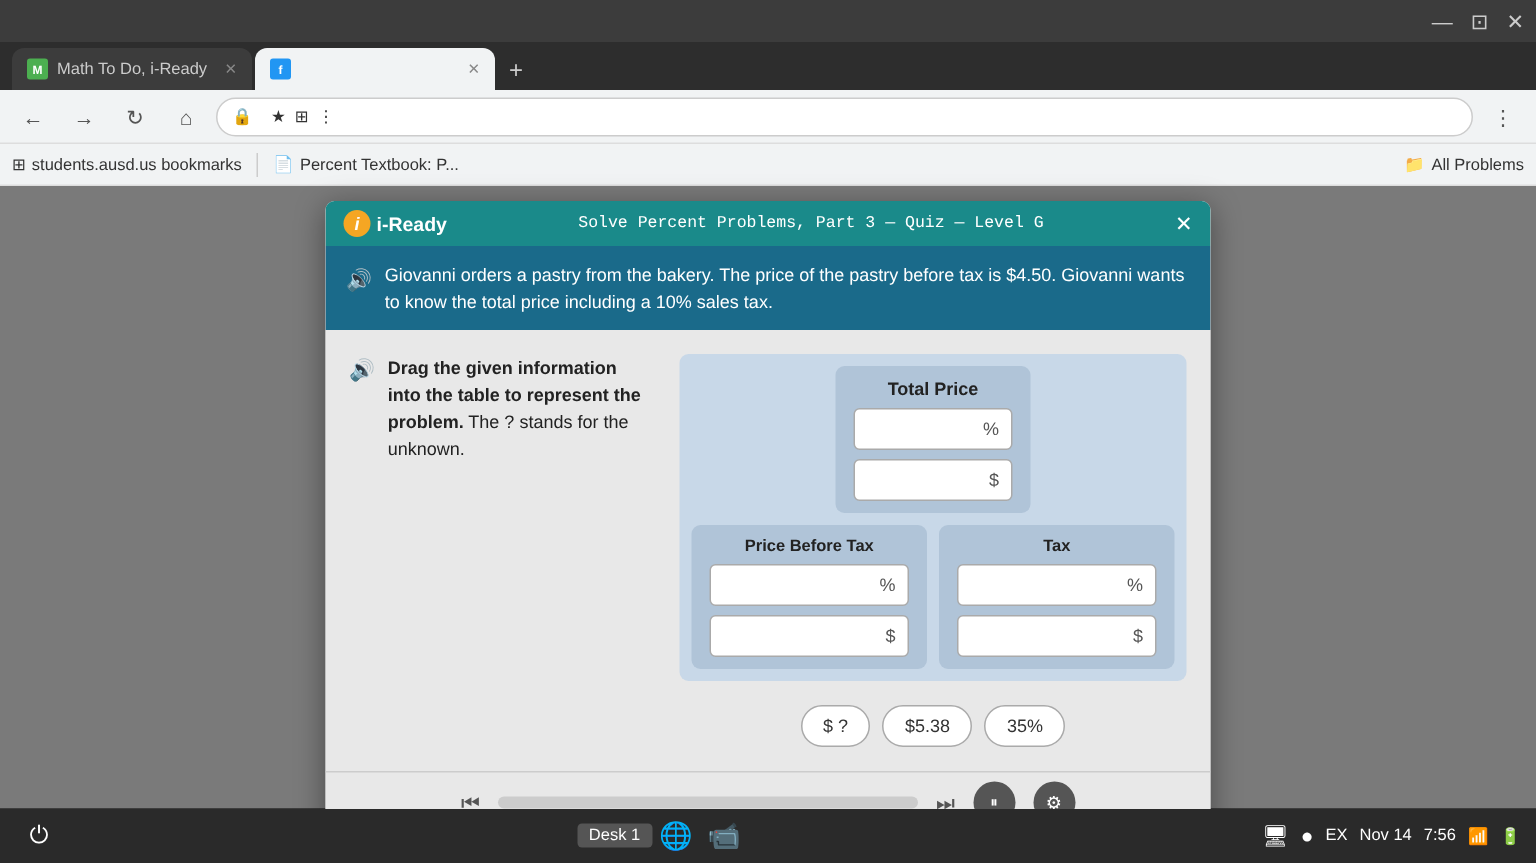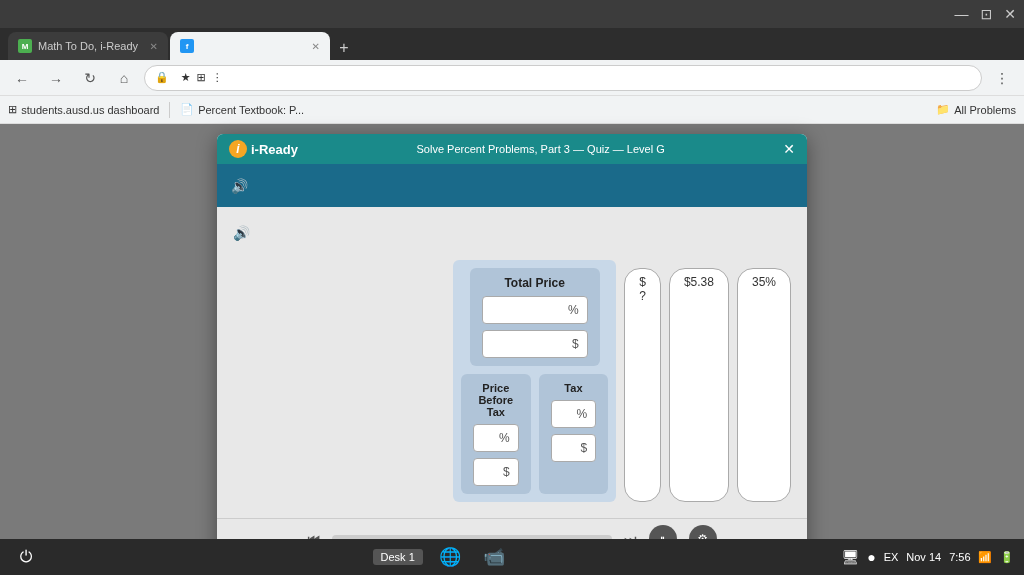--- a/index.html
+++ b/index.html
@@ -239,23 +239,22 @@
       color: #222;
     }
     .instructions-text strong {
       font-weight: bold;
     }
 
     
     .table-area {
       flex: 1;
       display: flex;
-      flex-direction: row;
+      flex-direction: column;
       gap: 8px;
-      margin-top: 37px;
     }
 
     
     .percent-table {
       background: #c8d8e8;
       border-radius: 6px;
       padding: 8px;
     }
     .table-header {
       text-align: center;
@@ -359,21 +358,20 @@
       font-size: 11px;
     }
     .taskbar-left {
       display: flex;
       align-items: center;
       gap: 6px;
     }
     .taskbar-center {
       display: flex;
       align-items: center;
-      gap: 12px;
     }
     .taskbar-right {
       display: flex;
       align-items: center;
       gap: 8px;
       font-size: 11px;
     }
     .taskbar-app {
       width: 32px;
       height: 32px;
@@ -486,21 +484,21 @@
         <span>⊞</span>
         <span>⋮</span>
       </div>
     </div>
     <div class="nav-icon">⋮</div>
   </div>
 
   <div class="bookmarks-bar">
     <div class="bookmark-item">
       <span>⊞</span>
-      <span>students.ausd.us dashboard</span>
+      <span>students.ausd.us bookmarks</span>
     </div>
     <div class="bookmark-separator"></div>
     <div class="bookmark-item">
       <span style="color:#1a6a8a">📄</span>
       <span>Percent Textbook: P...</span>
     </div>
     <div class="all-bookmarks">
       <span>📁</span>
       <span>All Problems</span>
     </div>
@@ -512,33 +510,38 @@
 
   <div class="modal">
 
     <div class="modal-header">
       <div class="modal-title">
         <div class="i-ready-logo">
           <div class="logo-i">i</div>
           <span>i-Ready</span>
         </div>
       </div>
-      <span style="font-size:11px; color:white;">Solve Percent Problems, Part 3 — Quiz — Level G</span>
+      <span style="font-size:11px; color:white;font-family:Liberation Mono, monospace;">Solve Percent Problems, Part 3 — Quiz — Level G</span>
       <span class="modal-close">✕</span>
     </div>
 
     <div class="modal-question">
       <span class="speaker-icon">🔊</span>
+      <span>Giovanni orders a pastry from the bakery. The price of the pastry before tax is $4.50. Giovanni wants to know the total price including a 10% sales tax.</span>
     </div>
 
     <div class="modal-body">
 
       <div class="instructions">
         <div class="instructions-text">
           <span style="font-size:14px; flex-shrink:0;">🔊</span>
+          <span>
+            <strong>Drag the given information into the table to represent the problem.</strong>
+            <span> The ? stands for the unknown.</span>
+          </span>
         </div>
       </div>
 
       <div class="table-area">
 
         <div class="percent-table">
 
           <div class="top-row-total">
             <div class="total-price-section">
               <div class="table-header">Total Price</div>

